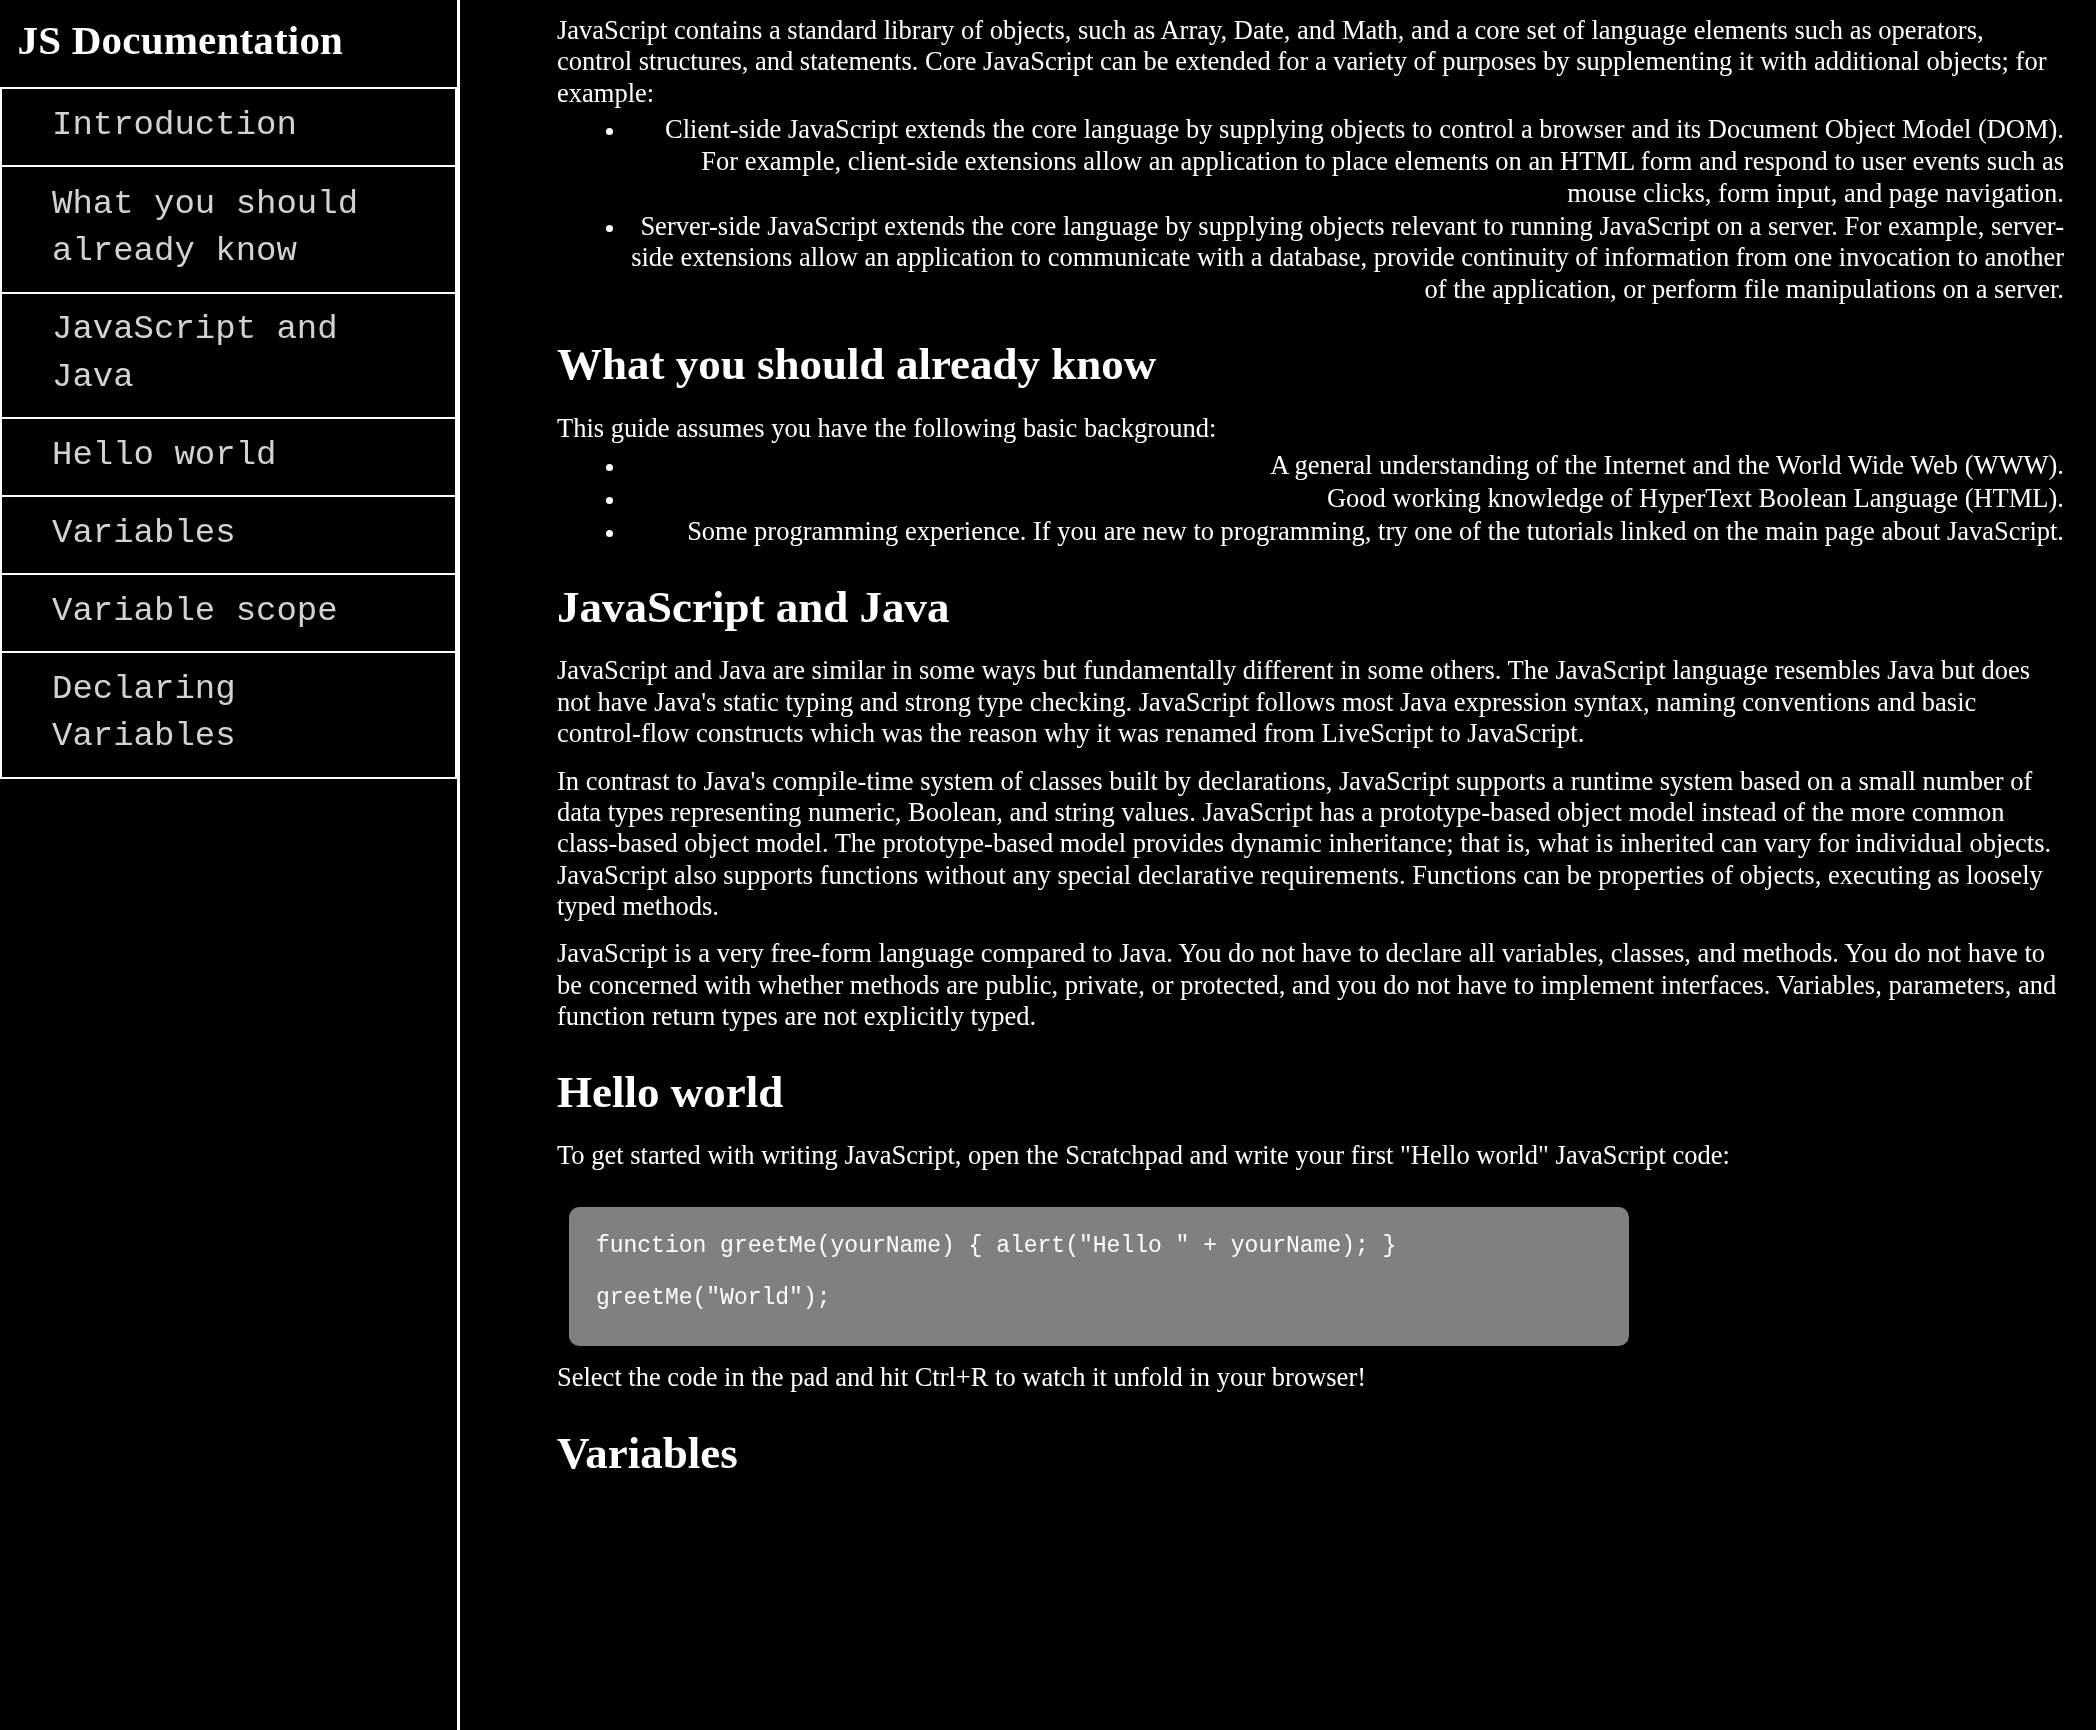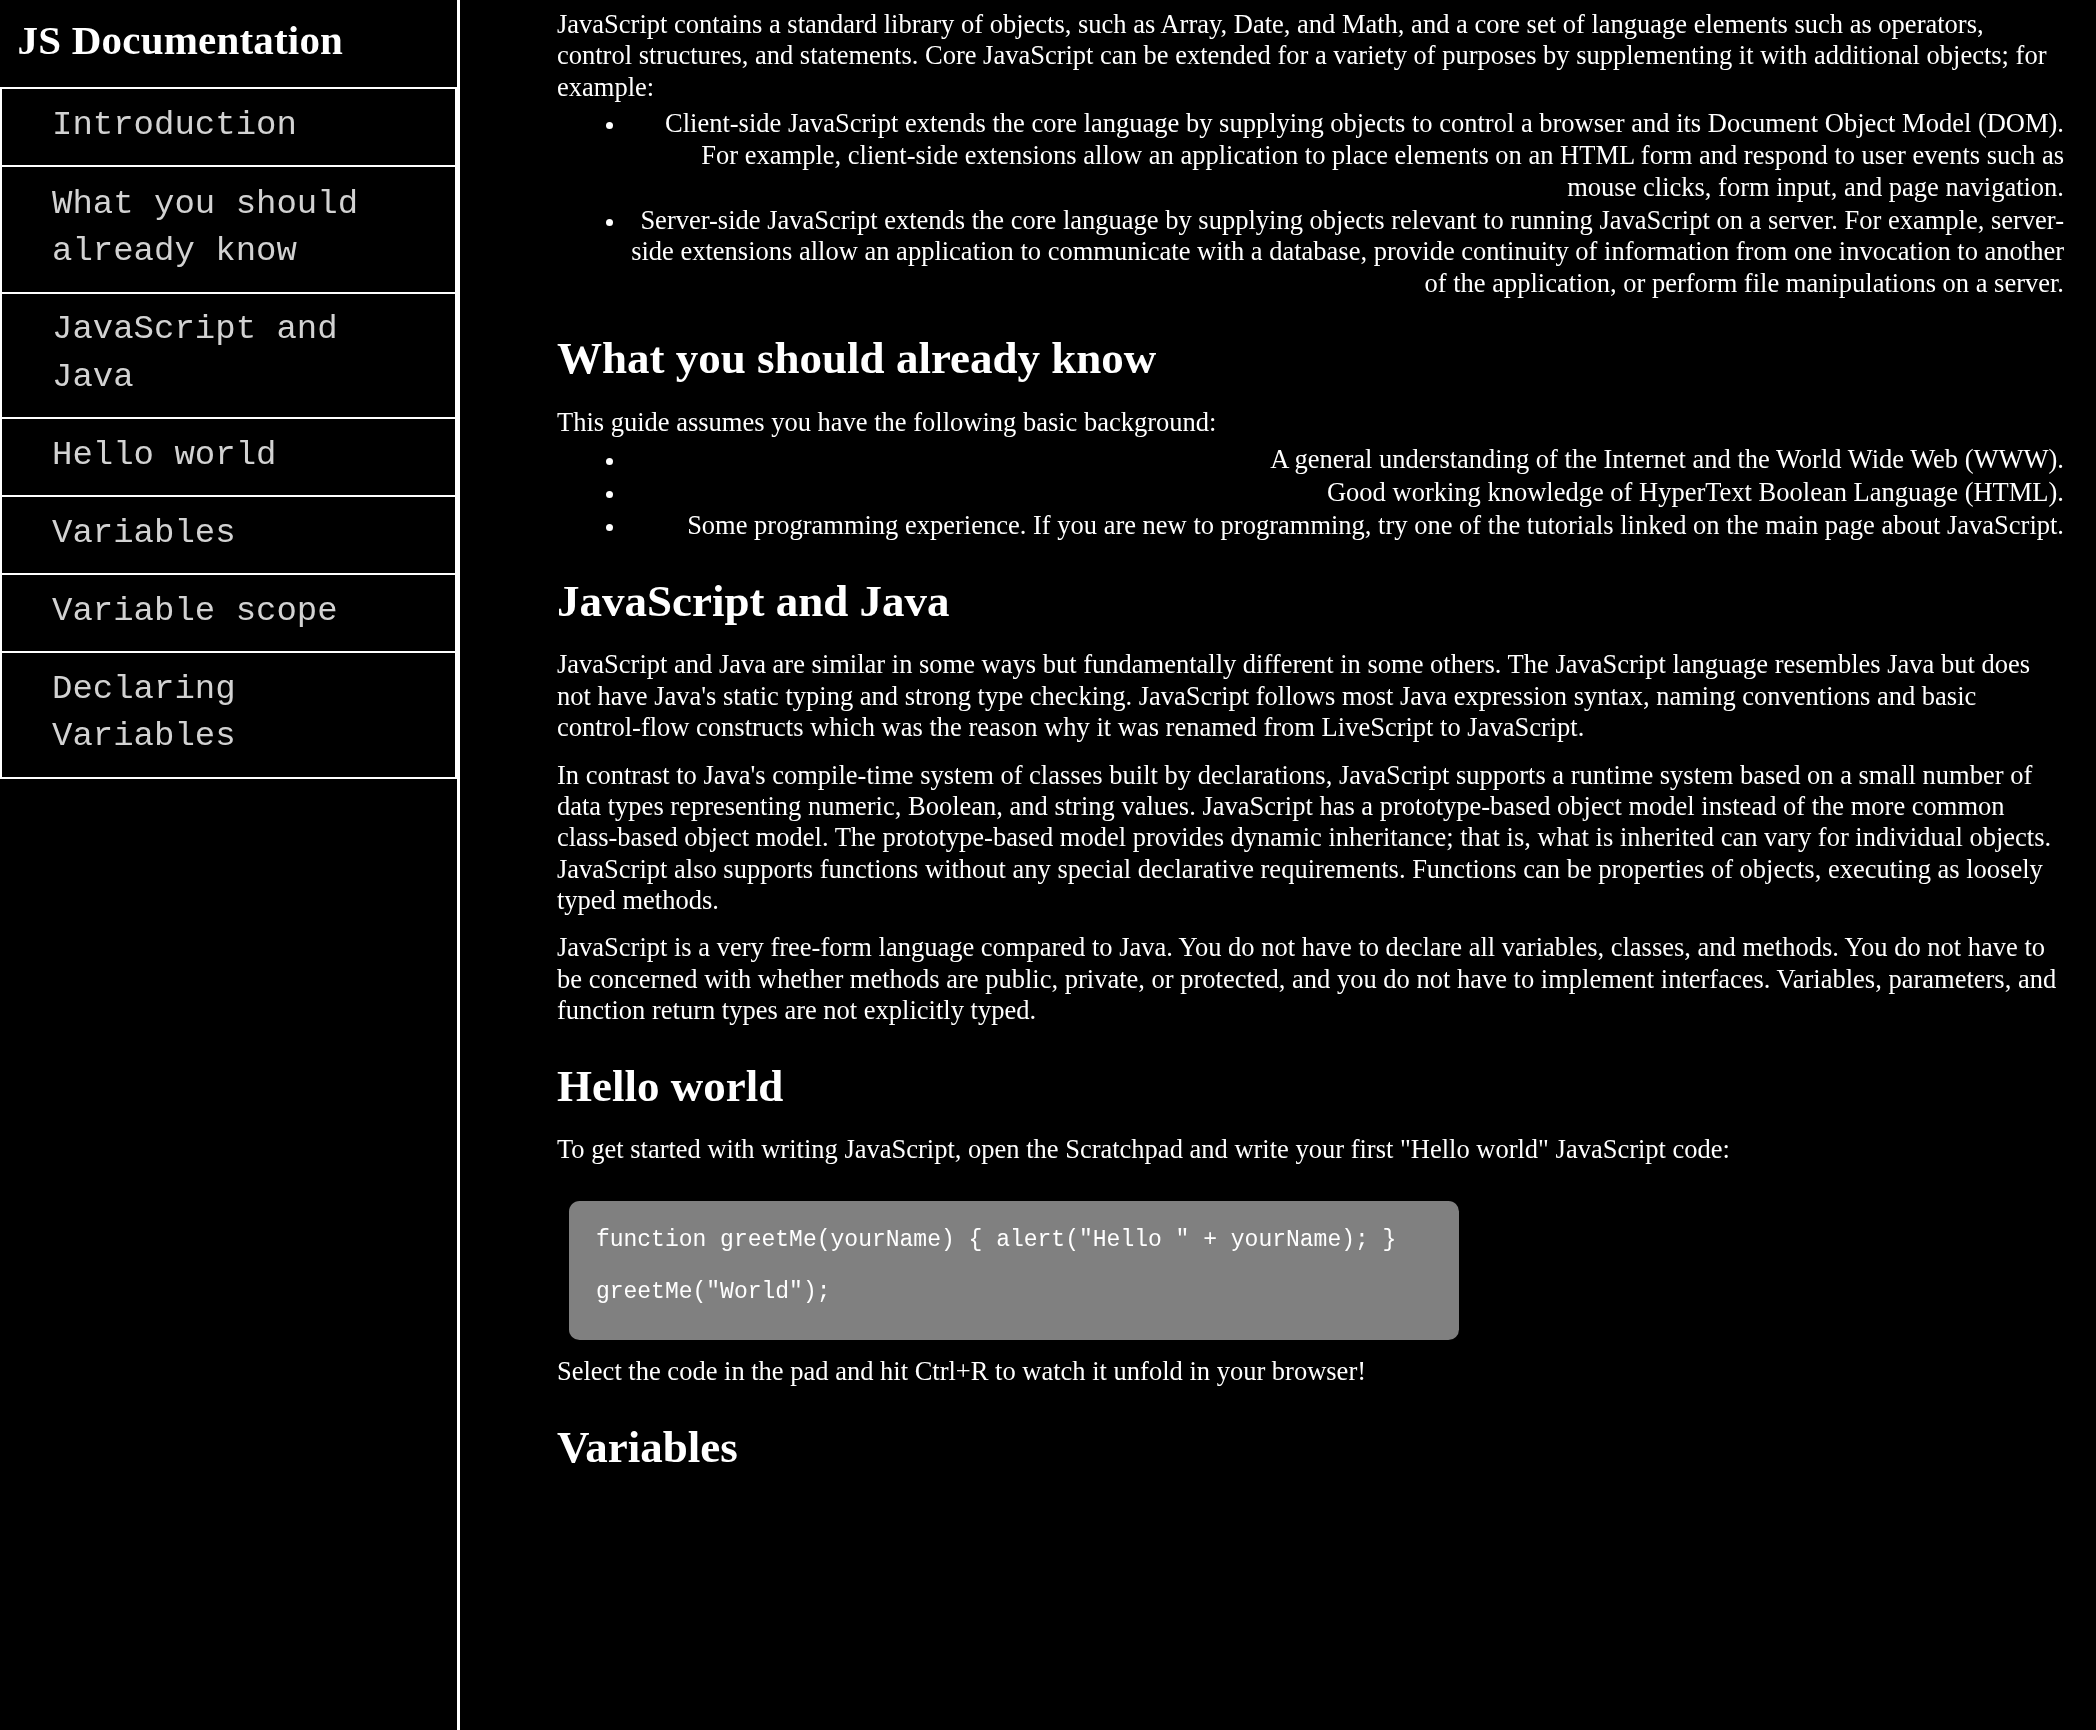--- a/index.html
+++ b/index.html
@@ -75,21 +75,21 @@
     overflow: hidden;
   }
   .main p {
     font-size: 26.5px;
     line-height: 1.185;
     margin: 16px 0 0 0;
     color: #ffffff;
     text-align: left;
   }
   .main p.first {
-    margin-top: 9px;
+    margin-top: 15px;
   }
   .main h2 {
     font-size: 45px;
     font-weight: bold;
     line-height: 1.1;
     margin: 35px 0 23px 0;
     color: #ffffff;
   }
   .main ul {
     margin: 5.3px 0 0 0;
@@ -106,21 +106,21 @@
   .main ul li::marker {
     font-size: 23px;
   }
 
   
   .code-block {
     background: #808080;
     border-radius: 10.6px;
     margin: 35px 0 0 12.4px;
     padding: 25px 26.5px 32px 26.5px;
-    width: 890px;
+    width: 1060px;
     box-sizing: border-box;
     font-family: "Liberation Mono", "DejaVu Sans Mono", monospace;
     font-size: 23px;
     line-height: 1.3;
     color: #ffffff;
   }
   .code-block .code-line {
     white-space: pre;
     margin: 0;
     padding: 0;

